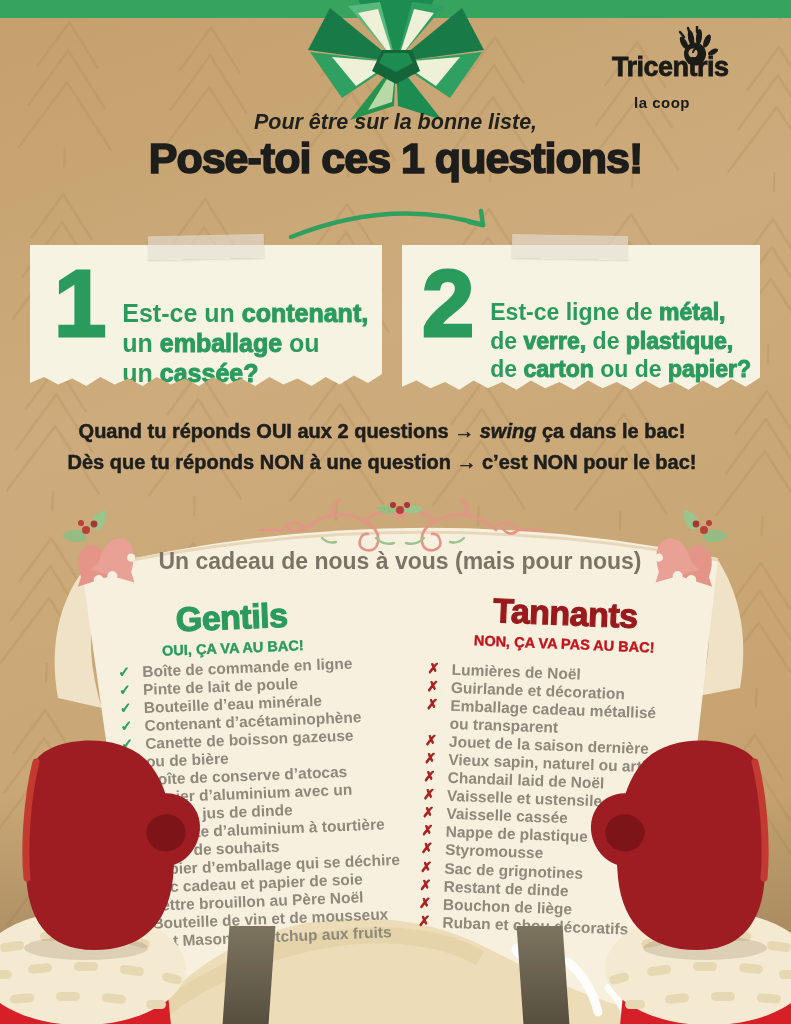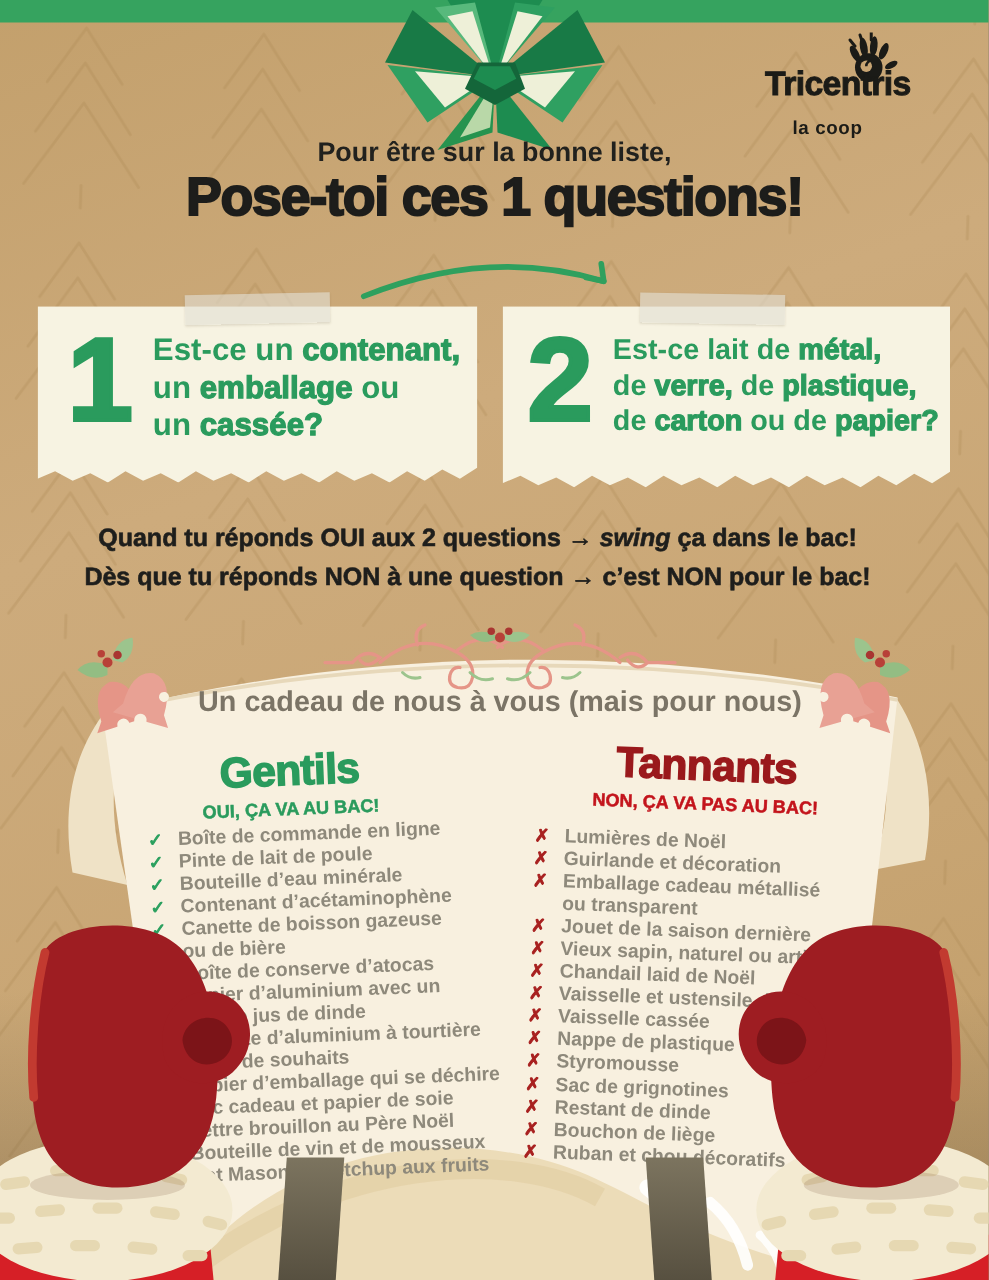--- a/index.html
+++ b/index.html
@@ -16,34 +16,34 @@
   
   .top-ribbon{position:absolute;left:0;top:0;width:791px;height:18px;background:#36a35f;}
   .gift-bow{position:absolute;left:300px;top:0;width:192px;height:120px;}
   .brand{position:absolute;left:612px;top:28px;width:175px;height:92px;color:#1b1b17;}
   .brand .hand{position:absolute;left:62px;top:-2px;width:46px;height:42px;}
   .brand .bname{position:absolute;left:0;top:24px;width:175px;font-size:27px;font-weight:bold;
       letter-spacing:-.5px;-webkit-text-stroke:.8px #1b1b17;}
   .brand .btag{position:absolute;left:22px;top:66px;font-size:15px;font-weight:bold;letter-spacing:.5px;}
 
   .kicker{position:absolute;left:0;top:110px;width:791px;text-align:center;
-      font-size:21.5px;font-weight:bold;color:#21211e;}
+      font-size:21.5px;font-weight:bold;color:#21211e;font-style:italic;}
   .page-title{position:absolute;left:0;top:134px;width:791px;text-align:center;
       font-size:43px;font-weight:bold;letter-spacing:-1px;color:#1d1d1b;-webkit-text-stroke:1.6px #1d1d1b;}
   .curved-arrow{position:absolute;left:283px;top:203px;width:220px;height:42px;}
 
   
   .qcard{position:absolute;background:#f7f3e2;filter:drop-shadow(0 3px 2px rgba(60,45,20,.25));
       clip-path:polygon(0% 0%,100% 0%,100% 86%,96% 92%,92% 87%,88% 93%,84% 88%,80% 94%,76% 89%,72% 93%,68% 88%,64% 94%,60% 89%,56% 93%,52% 88%,48% 94%,44% 89%,40% 93%,36% 88%,32% 94%,28% 89%,24% 93%,20% 88%,16% 94%,12% 89%,8% 93%,4% 88%,0% 92%);
       display:flex;align-items:flex-start;}
   .qcard1{left:30px;top:245px;width:352px;height:150px;padding:20px 6px 0 24px;}
   .qcard2{left:402px;top:245px;width:358px;height:154px;padding:20px 4px 0 20px;}
   .qnum{font-size:94px;line-height:.82;font-weight:bold;color:#2a9b5d;-webkit-text-stroke:3px #2a9b5d;
       margin-right:16px;}
-  .qtext{color:#2a9b5d;font-weight:bold;}
+  .qtext{color:#2a9b5d;font-weight:bold;margin-top:33px;}
   .qcard1 .qtext{font-size:25px;line-height:1.2;}
   .qcard2 .qtext{font-size:23px;line-height:1.24;}
   .qline .b{-webkit-text-stroke:1px currentColor;}
   .tape{position:absolute;width:116px;height:24px;background:rgba(226,223,212,.62);
       box-shadow:0 1px 2px rgba(80,60,30,.15);}
   .tape1{left:148px;top:235px;transform:rotate(-1.2deg);}
   .tape2{left:512px;top:235px;transform:rotate(1deg);}
 
   
   .instructions{position:absolute;left:0;top:416px;width:764px;text-align:center;color:#1e1e1c;
@@ -156,21 +156,21 @@
     <div class="qnum" data-name="question-number">1</div>
     <div class="qtext" data-name="question-text">
         <div class="qline" data-name="question-line"><span data-name="text-segment">Est-ce un </span><span class="b" data-name="text-segment">contenant,</span></div>
         <div class="qline" data-name="question-line"><span data-name="text-segment">un </span><span class="b" data-name="text-segment">emballage</span><span data-name="text-segment"> ou</span></div>
         <div class="qline" data-name="question-line"><span data-name="text-segment">un </span><span class="b" data-name="text-segment">cassée?</span></div>
       </div>
   </div>
   <div class="qcard qcard2" data-name="question-card-2">
     <div class="qnum" data-name="question-number">2</div>
     <div class="qtext" data-name="question-text">
-        <div class="qline" data-name="question-line"><span data-name="text-segment">Est-ce lait de </span><span class="b" data-name="text-segment">métal,</span></div>
+        <div class="qline" data-name="question-line"><span data-name="text-segment">Est-ce ligne de </span><span class="b" data-name="text-segment">métal,</span></div>
         <div class="qline" data-name="question-line"><span data-name="text-segment">de </span><span class="b" data-name="text-segment">verre,</span><span data-name="text-segment"> de </span><span class="b" data-name="text-segment">plastique,</span></div>
         <div class="qline" data-name="question-line"><span data-name="text-segment">de </span><span class="b" data-name="text-segment">carton</span><span data-name="text-segment"> ou de </span><span class="b" data-name="text-segment">papier?</span></div>
       </div>
   </div>
   <div class="tape tape1" data-name="tape-icon"></div>
   <div class="tape tape2" data-name="tape-icon"></div>
 
   <div class="instructions" data-name="instructions">
     <div data-name="instruction-line"><span data-name="text-segment">Quand tu réponds OUI aux 2 questions → </span><span class="i" data-name="text-segment">swing</span><span data-name="text-segment"> ça dans le bac!</span></div>
     <div data-name="instruction-line"><span data-name="text-segment">Dès que tu réponds NON à une question → c’est NON pour le bac!</span></div>

